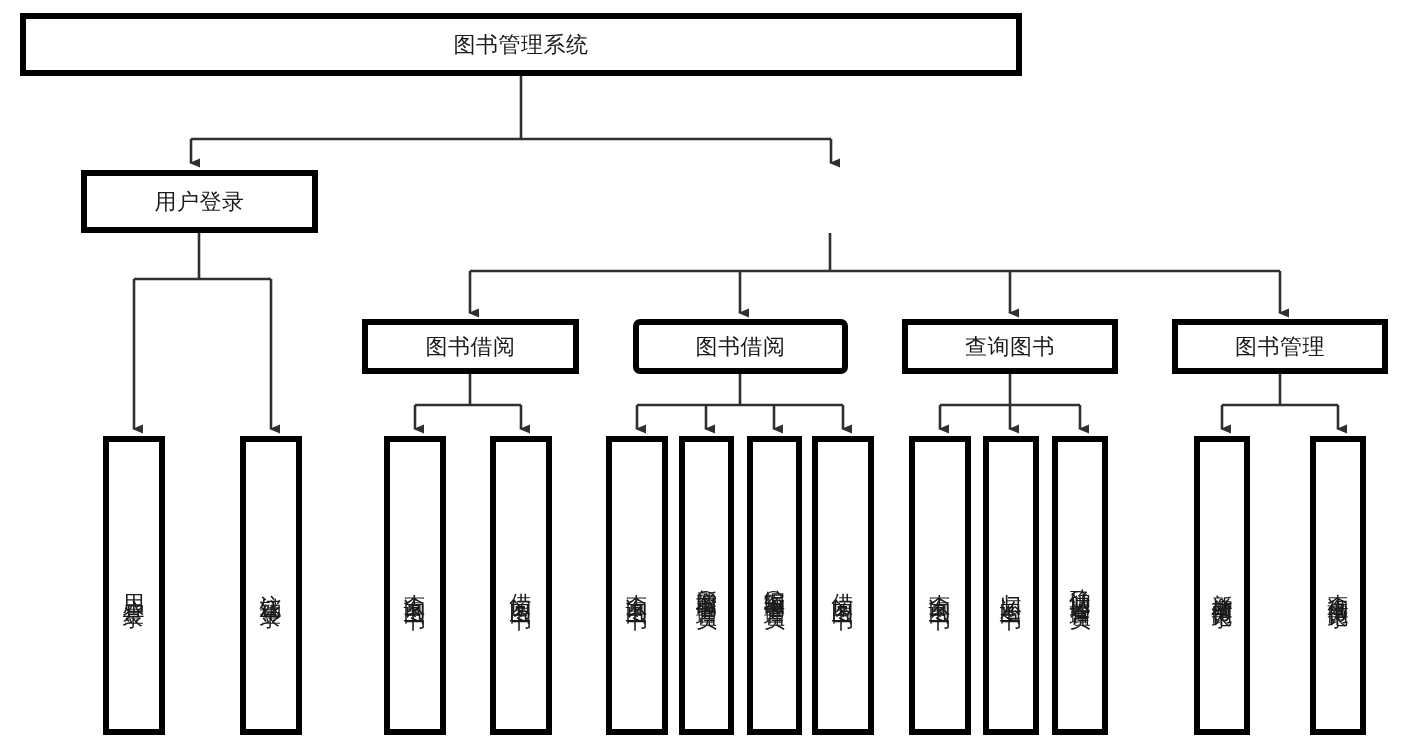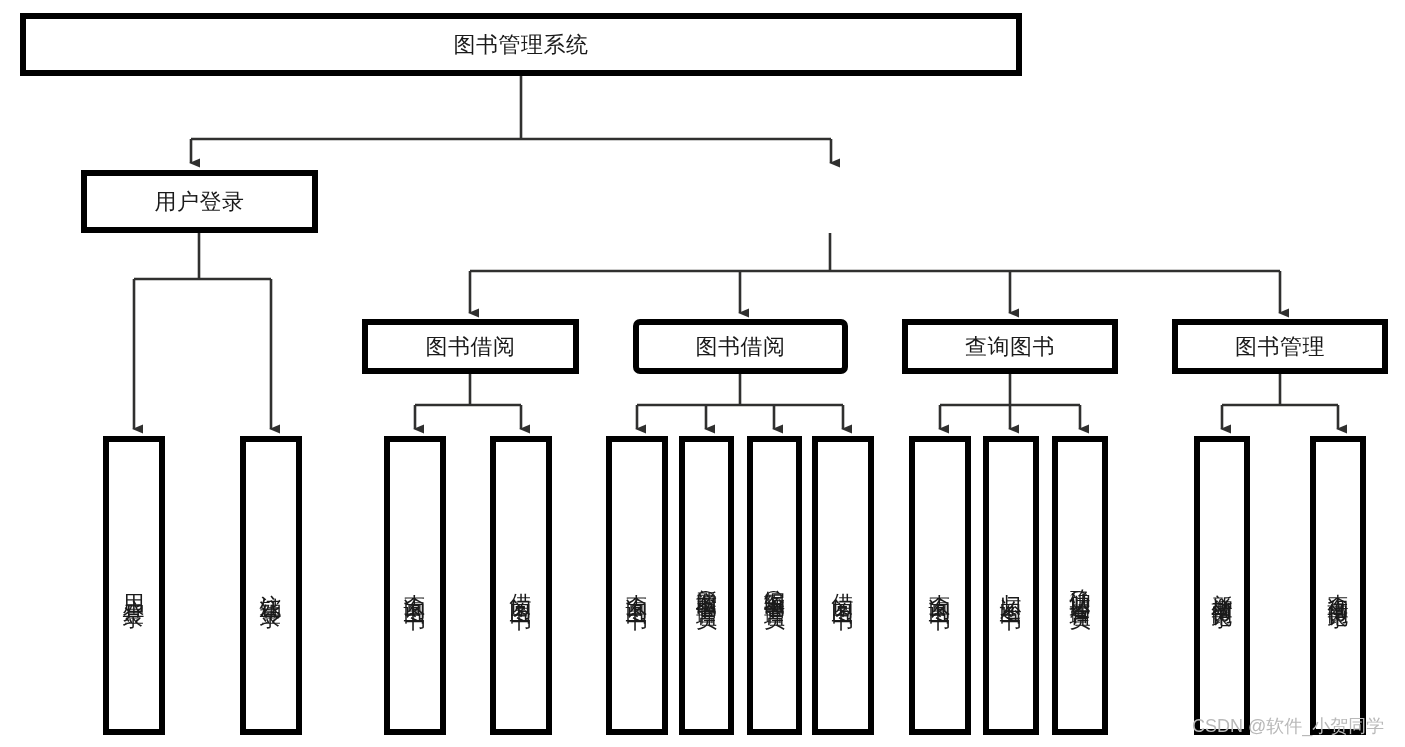--- a/index.html
+++ b/index.html
@@ -187,14 +187,13 @@
     <span class="node-label">确认归还（管理员）</span>
   </div>
 
   <div class="node vert narrow" style="left:1194px; top:436px; width:56px; height:299px;">
     <span class="node-label">新增借阅记录</span>
   </div>
   <div class="node vert narrow" style="left:1310px; top:436px; width:56px; height:299px;">
     <span class="node-label">查询借阅记录</span>
   </div>
 
-  <div id="watermark">CSDN @软件_小贺同学</div>
 </div>
 
 </body></html>

